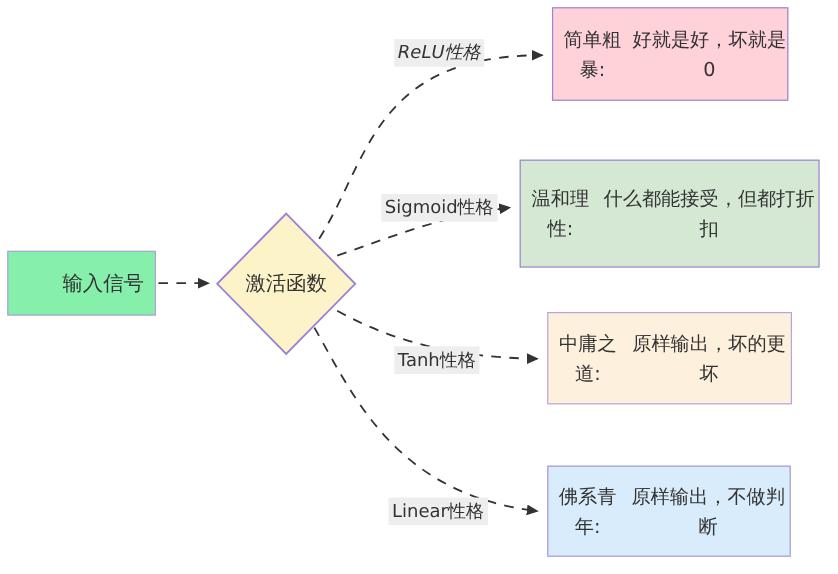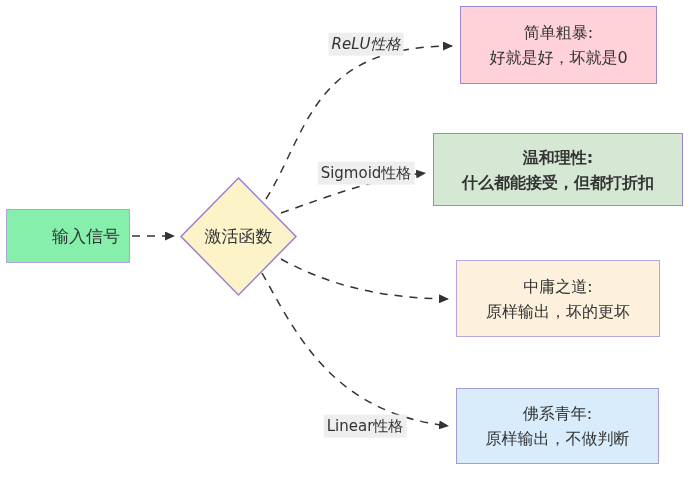--- a/index.html
+++ b/index.html
@@ -24,37 +24,37 @@
     fill: none;
     stroke: #333333;
     stroke-width: 1.5;
     stroke-dasharray: 8 7;
   }
 
   .node {
     position: absolute;
     border: 1.5px solid;
     display: flex;
-    flex-direction: column;
+    flex-direction: row;
     align-items: center;
     justify-content: center;
     text-align: center;
     color: #333333;
   }
 
   .node-input {
     left: 6px; top: 209px;
     width: 124px; height: 54px;
     font-size: 17px;
   }
 
   .node-card { font-size: 16px; line-height: 25px; }
 
   .node-relu    { left: 460px; top: 6px;   width: 197px; height: 78px; }
-  .node-sigmoid { left: 433px; top: 133px; width: 250px; height: 73px; font-weight: bold; }
+  .node-sigmoid { left: 433px; top: 133px; width: 250px; height: 90px; }
   .node-tanh    { left: 456px; top: 260px; width: 204px; height: 77px; }
   .node-linear  { left: 456px; top: 388px; width: 203px; height: 76px; }
 
   .diamond-text {
     position: absolute;
     left: 181px; top: 218px;
     width: 115px; height: 37px;
     display: flex;
     align-items: center;
     justify-content: center;
@@ -126,16 +126,17 @@
 
   <div class="node node-card node-linear" style="background-color: rgb(216, 236, 251); border-color: rgb(167, 154, 216);">
     <div>佛系青年:</div>
     <div>原样输出，不做判断</div>
   </div>
 
   <div class="edge-label edge-label-relu" style="background-color: rgb(238, 238, 238); color: rgb(51, 51, 51); font-style: italic;">ReLU性格</div>
 
   <div class="edge-label edge-label-sigmoid" style="background-color: rgb(238, 238, 238); color: rgb(51, 51, 51);">Sigmoid性格</div>
 
+  <div class="edge-label edge-label-tanh" style="background-color: rgb(238, 238, 238); color: rgb(51, 51, 51);">Tanh性格</div>
 
   <div class="edge-label edge-label-linear" style="background-color: rgb(238, 238, 238); color: rgb(51, 51, 51);">Linear性格</div>
 
 </div>
 
 </body></html>

